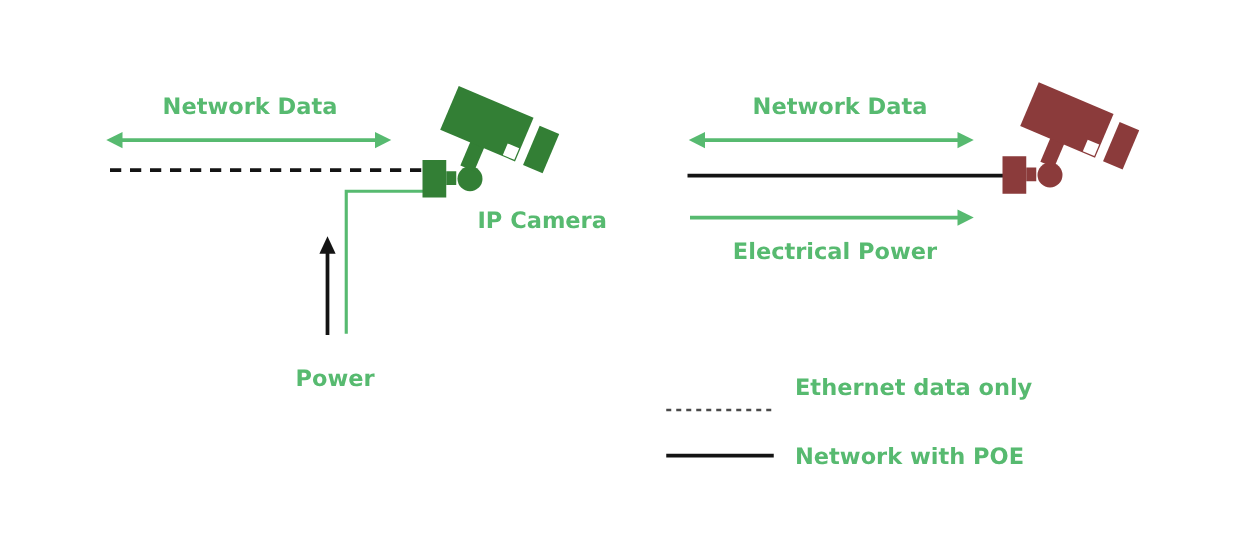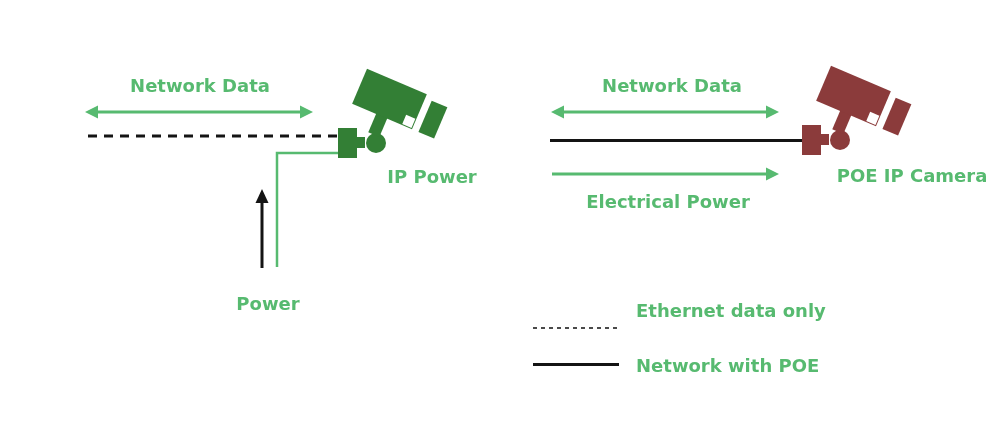--- a/index.html
+++ b/index.html
@@ -72,21 +72,21 @@
       <circle cx="41" cy="73" r="10"></circle>
       <g transform="rotate(23 54.5 29)">
         <rect x="48" y="44" width="12" height="24"></rect>
         <rect x="22" y="10" width="65" height="38"></rect>
         <rect x="94" y="14" width="17" height="34"></rect>
         <rect x="76" y="37" width="10" height="10" fill="#ffffff"></rect>
       </g>
     </g>
   </svg>
 
-  <div class="lbl" style="left:382px;top:167px;width:100px;">IP Power</div>
+  <div class="lbl" style="left:382px;top:167px;width:100px;">IP Camera</div>
 
   <div class="lbl" style="left:572px;top:76px;width:200px;">Network Data</div>
 
   <svg style="left:550px;top:103px;" width="230" height="18" viewBox="0 0 230 18">
     <line class="stroke-green" x1="10" y1="9" x2="220" y2="9" stroke-width="3"></line>
     <polygon class="fill-green" points="1,9 14,2.5 14,15.5"></polygon>
     <polygon class="fill-green" points="229,9 216,2.5 216,15.5"></polygon>
   </svg>
 
   <div class="solid-rule" style="left:550px;top:139px;width:255px;height:3px;"></div>
@@ -105,21 +105,20 @@
       <circle cx="41" cy="73" r="10"></circle>
       <g transform="rotate(23 54.5 29)">
         <rect x="48" y="44" width="12" height="24"></rect>
         <rect x="22" y="10" width="65" height="38"></rect>
         <rect x="94" y="14" width="17" height="34"></rect>
         <rect x="76" y="37" width="10" height="10" fill="#ffffff"></rect>
       </g>
     </g>
   </svg>
 
-  <div class="lbl" style="left:832px;top:166px;width:160px;">POE IP Camera</div>
 
   <div>
     <svg style="left:533px;top:324px;" width="86" height="8" viewBox="0 0 86 8">
       <line x1="0" y1="4" x2="86" y2="4" stroke="var(--legend-gray)" stroke-width="2" stroke-dasharray="4 4"></line>
     </svg>
     <div class="lbl lbl-left" style="left:636px;top:301px;">Ethernet data only</div>
 
     <div class="solid-rule" style="left:533px;top:363px;width:86px;height:3px;"></div>
     <div class="lbl lbl-left" style="left:636px;top:356px;">Network with POE</div>
   </div>

